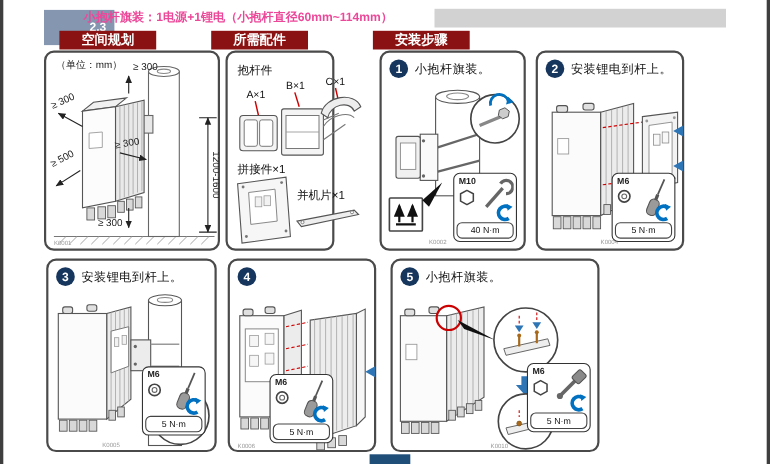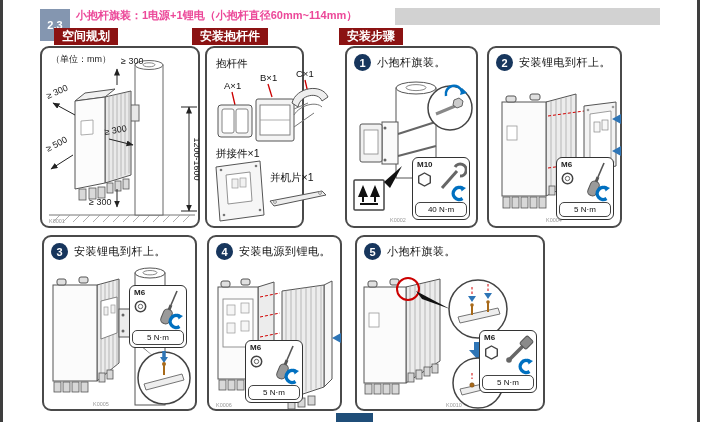--- a/index.html
+++ b/index.html
@@ -1,32 +1,32 @@
 <!DOCTYPE html>
 <html><head>
 <meta charset="utf-8">
 <style>
   html,body{margin:0;padding:0;background:#fff;}
   #screen{position:relative;width:702px;height:422px;background:#fff;overflow:hidden;
           font-family:"Liberation Sans","DejaVu Sans",sans-serif;color:#111;}
   .edge{position:absolute;top:0;height:422px;background:#3e3e3e;}
   .graybar{position:absolute;background:#d2d2d2;}
   .numbadge{position:absolute;left:40px;top:9px;width:30px;height:32px;background:#8496b0;
-            color:#fff;font-size:11px;font-weight:bold;display:flex;align-items:center;justify-content:center;}
+            color:#fff;font-size:11px;font-weight:bold;display:flex;align-items:center;justify-content:center;padding-left:34px;}
   .pagetitle{position:absolute;left:76px;top:8px;font-size:11px;font-weight:bold;color:#ec4899;white-space:nowrap;}
   .secbadge{position:absolute;top:28px;height:17px;background:#8b1212;color:#fff;font-size:12px;
-            font-weight:bold;padding:0 8px;display:flex;align-items:center;white-space:nowrap;}
+            font-weight:bold;padding:0 20px;display:flex;align-items:center;white-space:nowrap;}
   .panel{position:absolute;background:#fff;border:2px solid #4a4a4a;border-radius:9px;box-sizing:border-box;}
   .panel svg.art{position:absolute;left:1px;top:1px;}
   .step-header{position:absolute;top:6px;left:7px;right:4px;display:flex;align-items:center;gap:6px;z-index:3;}
   .step-num{flex:0 0 auto;width:17px;height:17px;border-radius:50%;background:#17365d;color:#fff;
             font-weight:bold;font-size:11px;display:flex;align-items:center;justify-content:center;}
   .step-text{font-size:11px;color:#111;letter-spacing:0.5px;white-space:nowrap;}
   .step-art{position:absolute;left:1px;top:26px;}
-  .torque-box{position:absolute;width:58px;background:#fff;border:1.5px solid #333;border-radius:6px;z-index:4;box-sizing:border-box;}
+  .torque-box{position:absolute;width:58px;background:#fff;border:1.5px solid #333;border-radius:6px;z-index:4;box-sizing:border-box;margin-top:48px;}
   .tq-main{position:relative;height:44px;}
   .tq-size{position:absolute;top:2px;left:4px;font-size:8px;font-weight:bold;color:#222;}
   .tq-fastener{position:absolute;top:14px;left:4px;}
   .tq-tool{position:absolute;top:2px;right:2px;}
   .tq-rot{position:absolute;bottom:0;right:3px;}
   .tq-torque{margin:0 2px 2px;border:1.1px solid #444;border-radius:5px;text-align:center;
              font-size:8px;color:#111;padding:2px 0;}
   .bluebox{position:absolute;left:336px;top:413px;width:37px;height:9px;background:#1f4e79;}
   svg text{font-family:"Liberation Sans","DejaVu Sans",sans-serif;}
   .dimtxt{font-size:9px;fill:#222;}
@@ -40,21 +40,21 @@
 
   <div class="edge" style="left:0;width:3px;"></div>
   <div class="edge" style="left:697px;width:3px;"></div>
   <div class="graybar" style="left:395px;top:8px;width:265px;height:17px;"></div>
   <div class="bluebox"></div>
 
   <div class="numbadge">2.3</div>
   <div class="pagetitle">小抱杆旗装：1电源+1锂电（小抱杆直径60mm~114mm）</div>
 
   <div class="secbadge" style="left:54px;">空间规划</div>
-  <div class="secbadge" style="left:192px;">安装抱杆件</div>
+  <div class="secbadge" style="left:192px;">所需配件</div>
   <div class="secbadge" style="left:339px;">安装步骤</div>
 
   <div class="panel" style="left:40px;top:46px;width:160px;height:182px;">
     <svg class="art" width="156" height="178" viewBox="0 0 156 178">
       <defs>
         <marker id="m1" markerWidth="8" markerHeight="8" refX="6.5" refY="3" orient="auto-start-reverse">
           <path d="M0,0 L7,3 L0,6 z" fill="#222"></path>
         </marker>
       </defs>
       <g>
@@ -335,21 +335,20 @@
             <polygon points="11.5,0.5 17,3 12.5,6.5" fill="#0070C0"></polygon>
           </svg>
       </div>
       <div class="tq-torque">5 N·m</div>
     </div>
   </div>
 
   <div class="panel" style="left:207px;top:235px;width:135px;height:176px;">
     <div class="step-header">
       <span class="step-num">4</span>
-      <span class="step-text">安装电源到锂电。</span>
     </div>
     <svg class="step-art" width="131" height="146" viewBox="0 0 131 146">
       <g stroke="#555">
         <polygon points="48,24 64,19 64,96 48,116" fill="#ececec"></polygon>
         <rect x="8" y="24" width="40" height="92" fill="#fbfbfb"></rect>
         <rect x="11" y="18" width="9" height="6" rx="2" fill="#e0e0e0"></rect>
           <rect x="31" y="16" width="9" height="6" rx="2" fill="#e0e0e0"></rect>
         <rect x="13" y="36" width="30" height="48" fill="#fff" stroke="#888" stroke-width="0.9"></rect>
         <g fill="#f6f6f6" stroke="#999" stroke-width="0.7">
           <rect x="17" y="42" width="8" height="10"></rect>

